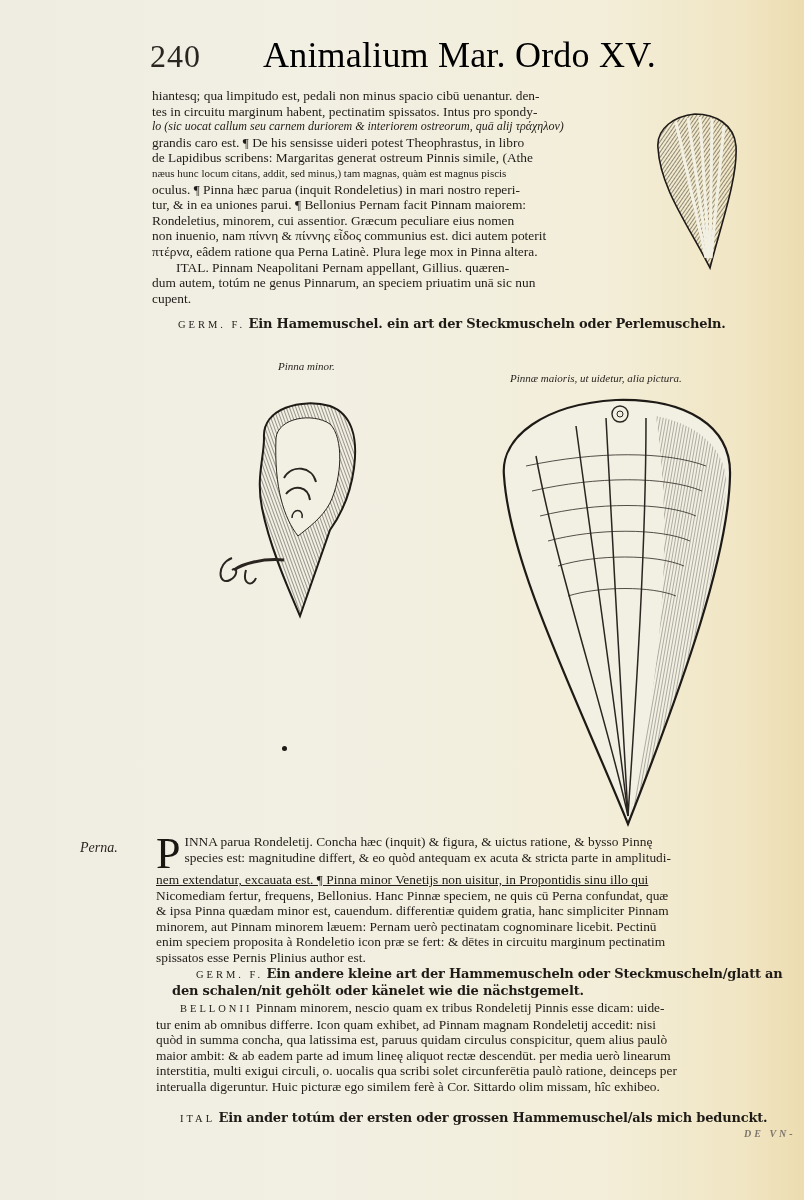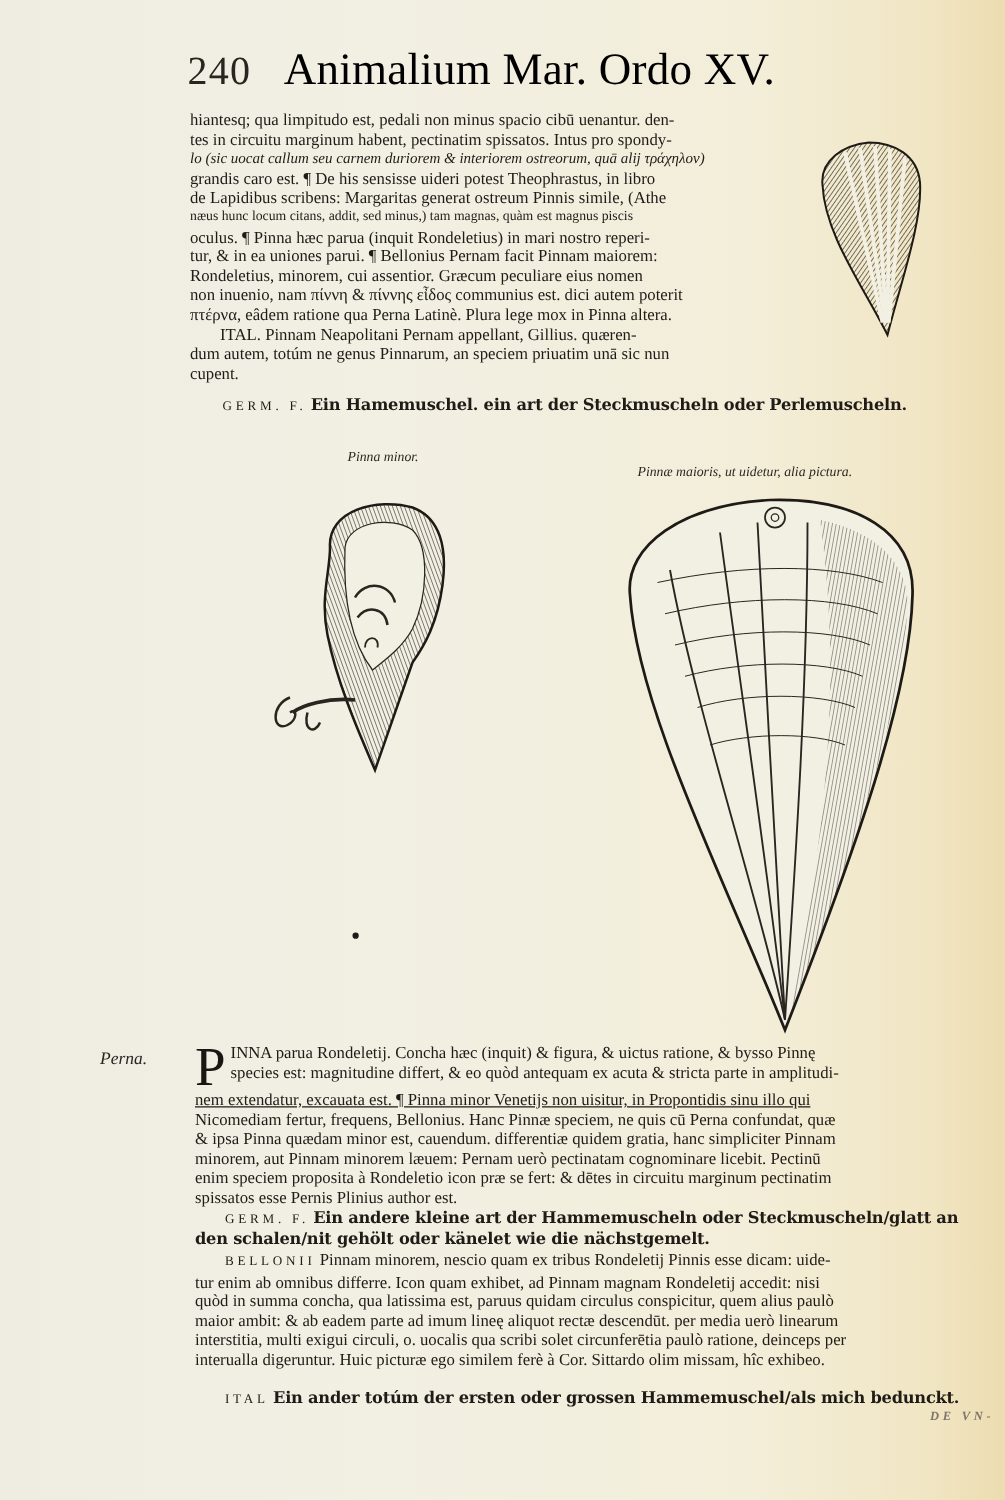--- a/index.html
+++ b/index.html
@@ -6,21 +6,21 @@
     body {
       width: 804px; height: 1200px; overflow: hidden;
       background: linear-gradient(90deg, #efece2 0%, #f2efe3 40%, #f3eed9 75%, #f1e6c4 92%, #ecdcb0 100%);
       font-family: "Liberation Serif", "DejaVu Serif", serif;
       color: #1e1a16;
       position: relative;
     }
     .page { position: absolute; inset: 0; }
     .header {
       position: absolute; left: 150px; top: 34px; width: 570px; height: 46px;
-      display: flex; align-items: baseline;
+      display: flex; align-items: baseline; gap: 36px;
     }
     .page-number { font-size: 32px; letter-spacing: 1px; color: #2a2520; margin-right: 26px; }
     .running-title { font-size: 36px; color: #000000; letter-spacing: 0.2px; }
     .text-block {
       position: absolute; font-size: 13.4px; line-height: 15.6px; color: #1f1b17;
       text-align: justify;
     }
     .text-block .line { white-space: nowrap; display: block; }
     .ital-small { font-style: italic; font-size: 12px; }
     .smallcaps { font-size: 10.5px; letter-spacing: 3px; }
@@ -140,21 +140,21 @@
     <span class="line">INNA parua Rondeletij.   Concha hæc (inquit) &amp; figura, &amp; uictus ratione, &amp; bysso Pinnę</span>
     <span class="line">species est: magnitudine differt, &amp; eo quòd antequam ex acuta &amp; stricta parte in amplitudi-</span>
     <span class="line" style="clear:left;text-decoration:underline;">nem extendatur, excauata est. ¶ Pinna minor Venetijs non uisitur, in Propontidis sinu illo qui</span>
     <span class="line">Nicomediam fertur, frequens, Bellonius. Hanc Pinnæ speciem, ne quis cū Perna confundat, quæ</span>
     <span class="line">&amp; ipsa Pinna quædam minor est, cauendum. differentiæ quidem gratia, hanc simpliciter Pinnam</span>
     <span class="line">minorem, aut Pinnam minorem læuem: Pernam uerò pectinatam cognominare licebit. Pectinū</span>
     <span class="line">enim speciem proposita à Rondeletio icon præ se fert: &amp; dētes in circuitu marginum pectinatim</span>
     <span class="line">spissatos esse Pernis Plinius author est.</span>
   </div>
 
-  <div class="text-block" style="left:156px; top:966px; width:610px;">
+  <div class="text-block" style="left:172px; top:966px; width:610px;">
     <span class="line" style="padding-left:24px;">
       <span class="smallcaps">GERM. F.</span>
       <span class="fraktur">Ein andere kleine art der Hammemuscheln oder Steckmuscheln/glatt an</span>
     </span>
     <span class="line fraktur">den schalen/nit gehölt oder känelet wie die nächstgemelt.</span>
   </div>
 
   <div class="text-block" style="left:156px; top:1000px; width:610px;">
     <span class="line" style="padding-left:24px;">
       <span class="smallcaps">BELLONII</span>

